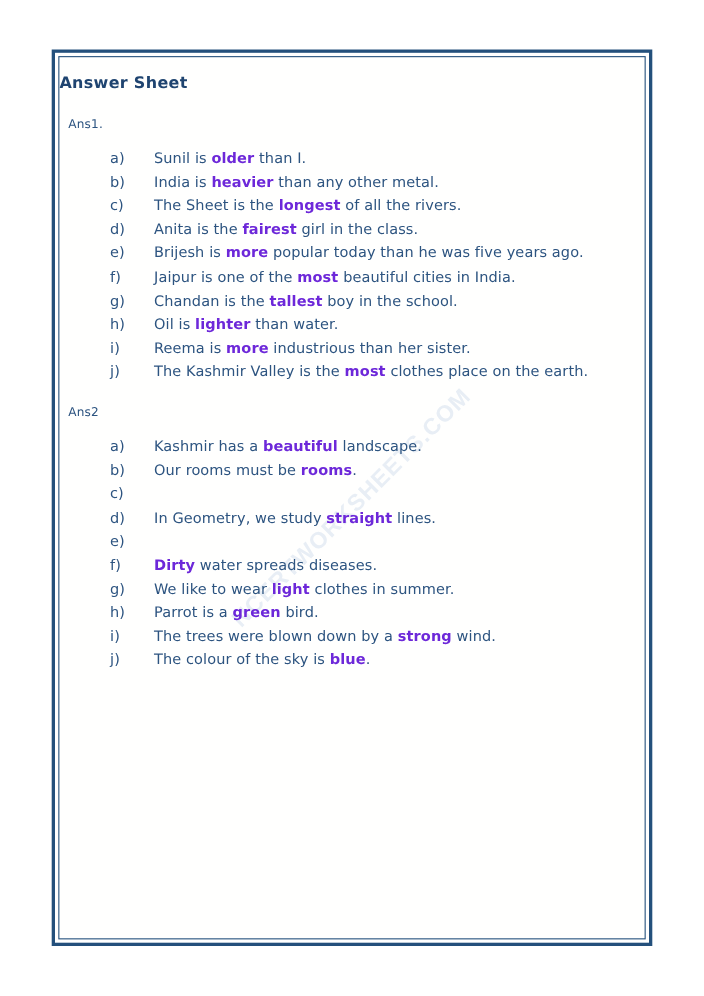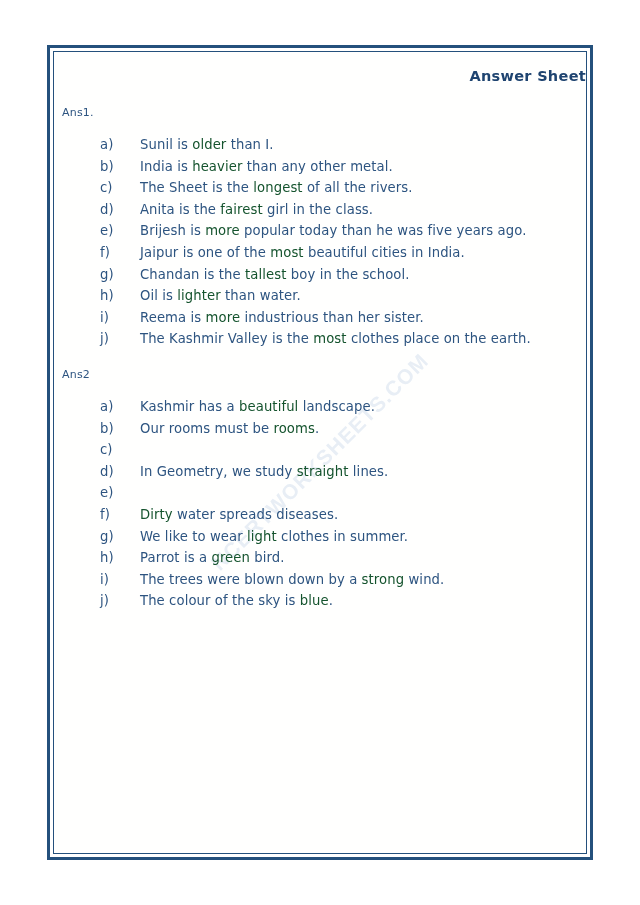--- a/index.html
+++ b/index.html
@@ -58,21 +58,21 @@
 
   
   #content {
     position: relative;
     z-index: 2;
     padding: 0;
     color: #1f4470;
   }
 
   .doc-title {
-    text-align: right;
+    text-align: left;
     font-family: "DejaVu Sans", sans-serif;
     font-size: 14.5px;
     font-weight: 600;
     color: #1f4470;
     margin: 0;
     padding-top: 16px;
     letter-spacing: 0.3px;
   }
 
   .ans-heading {
@@ -109,22 +109,22 @@
     flex: 0 0 auto;
     width: 40px;
     padding-left: 46px;
     color: #2d5480;
     font-size: 13.2px;
   }
   .ans-item .sentence {
     flex: 1 1 auto;
   }
   .ans-item .sentence b {
-    font-weight: 400;
-    color: #14532d;
+    font-weight: 700;
+    color: #6d28d9;
   }
 
   
   .gap-title-ans1 { height: 22px; }
   .gap-ans1-list  { height: 15px; }
   .gap-list-ans2  { height: 18px; }
   .gap-ans2-list  { height: 15px; }
 </style>
 </head>
 <body>

